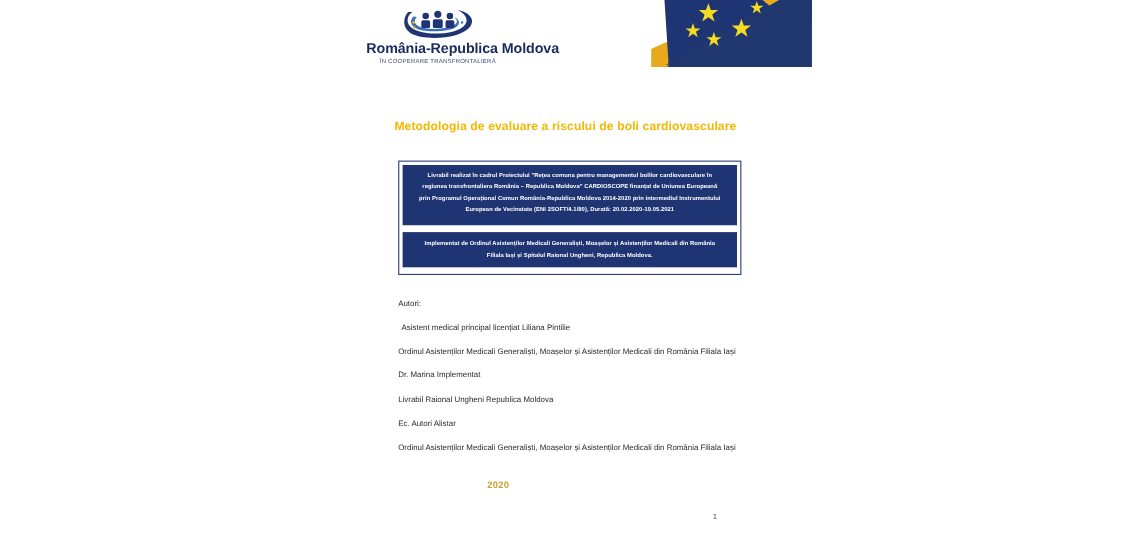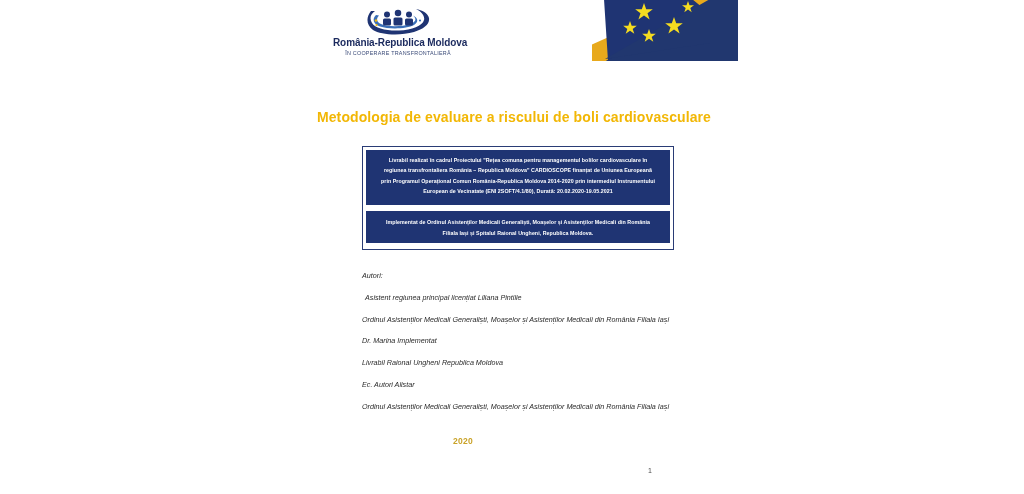--- a/index.html
+++ b/index.html
@@ -37,21 +37,21 @@
     width: 130px;
     text-align: center;
   }
   #logo-mark {
     width: 68px;
     height: 30px;
     margin: 0 auto 2px auto;
     display: block;
   }
   #logo-title {
-    font-size: 10px;
+    font-size: 13px;
     font-weight: bold;
     color: #1b2a5e;
     letter-spacing: -0.1px;
     line-height: 1.15;
     white-space: nowrap;
   }
   #logo-sub {
     font-size: 5.4px;
     font-weight: normal;
     color: #3a4a78;
@@ -70,21 +70,21 @@
     height: 62px;
   }
 
   
   #doc-title {
     position: absolute;
     left: 0;
     top: 109px;
     width: 1024px;
     text-align: center;
-    font-size: 14px;
+    font-size: 11px;
     font-weight: bold;
     color: #f2b705;
     letter-spacing: 0.1px;
   }
   #title-inner {
     display: inline-block;
     margin-left: 4px;
   }
 
   
@@ -124,28 +124,27 @@
     left: 362px;
     top: 272px;
     width: 520px;
   }
   #authors .ln {
     font-size: 7.2px;
     color: #2b2b2b;
     line-height: 1.0;
     margin: 0 0 14.6px 0;
     white-space: nowrap;
-    font-style: italic;
   }
   #authors .ln.indent { padding-left: 3px; }
 
   
   #year {
     position: absolute;
-    left: 10px;
+    left: 0;
     top: 436px;
     width: 920px;
     text-align: center;
     font-size: 8.5px;
     font-weight: bold;
     color: #c9a227;
     letter-spacing: 0.3px;
   }
   #year-inner { display: inline-block; margin-left: -14px; }
 
@@ -221,21 +220,21 @@
     </div>
     <div id="panel-gap"></div>
     <div id="panel-2" class="blue-panel">
       <p>Implementat de Ordinul Asistenților Medicali Generaliști, Moașelor și Asistenților Medicali din România</p>
       <p>Filiala Iași și Spitalul Raional Ungheni, Republica Moldova.</p>
     </div>
   </div>
 
   <div id="authors">
     <p class="ln">Autori:</p>
-    <p class="ln indent">Asistent regiunea principal licențiat Liliana Pintilie</p>
+    <p class="ln indent">Asistent medical principal licențiat Liliana Pintilie</p>
     <p class="ln">Ordinul Asistenților Medicali Generaliști, Moașelor și Asistenților Medicali din România Filiala Iași</p>
     <p class="ln">Dr. Marina Implementat</p>
     <p class="ln">Livrabil Raional Ungheni Republica Moldova</p>
     <p class="ln">Ec. Autori Alistar</p>
     <p class="ln">Ordinul Asistenților Medicali Generaliști, Moașelor și Asistenților Medicali din România Filiala Iași</p>
   </div>
 
   <div id="year">
     <span id="year-inner">2020</span>
   </div>

